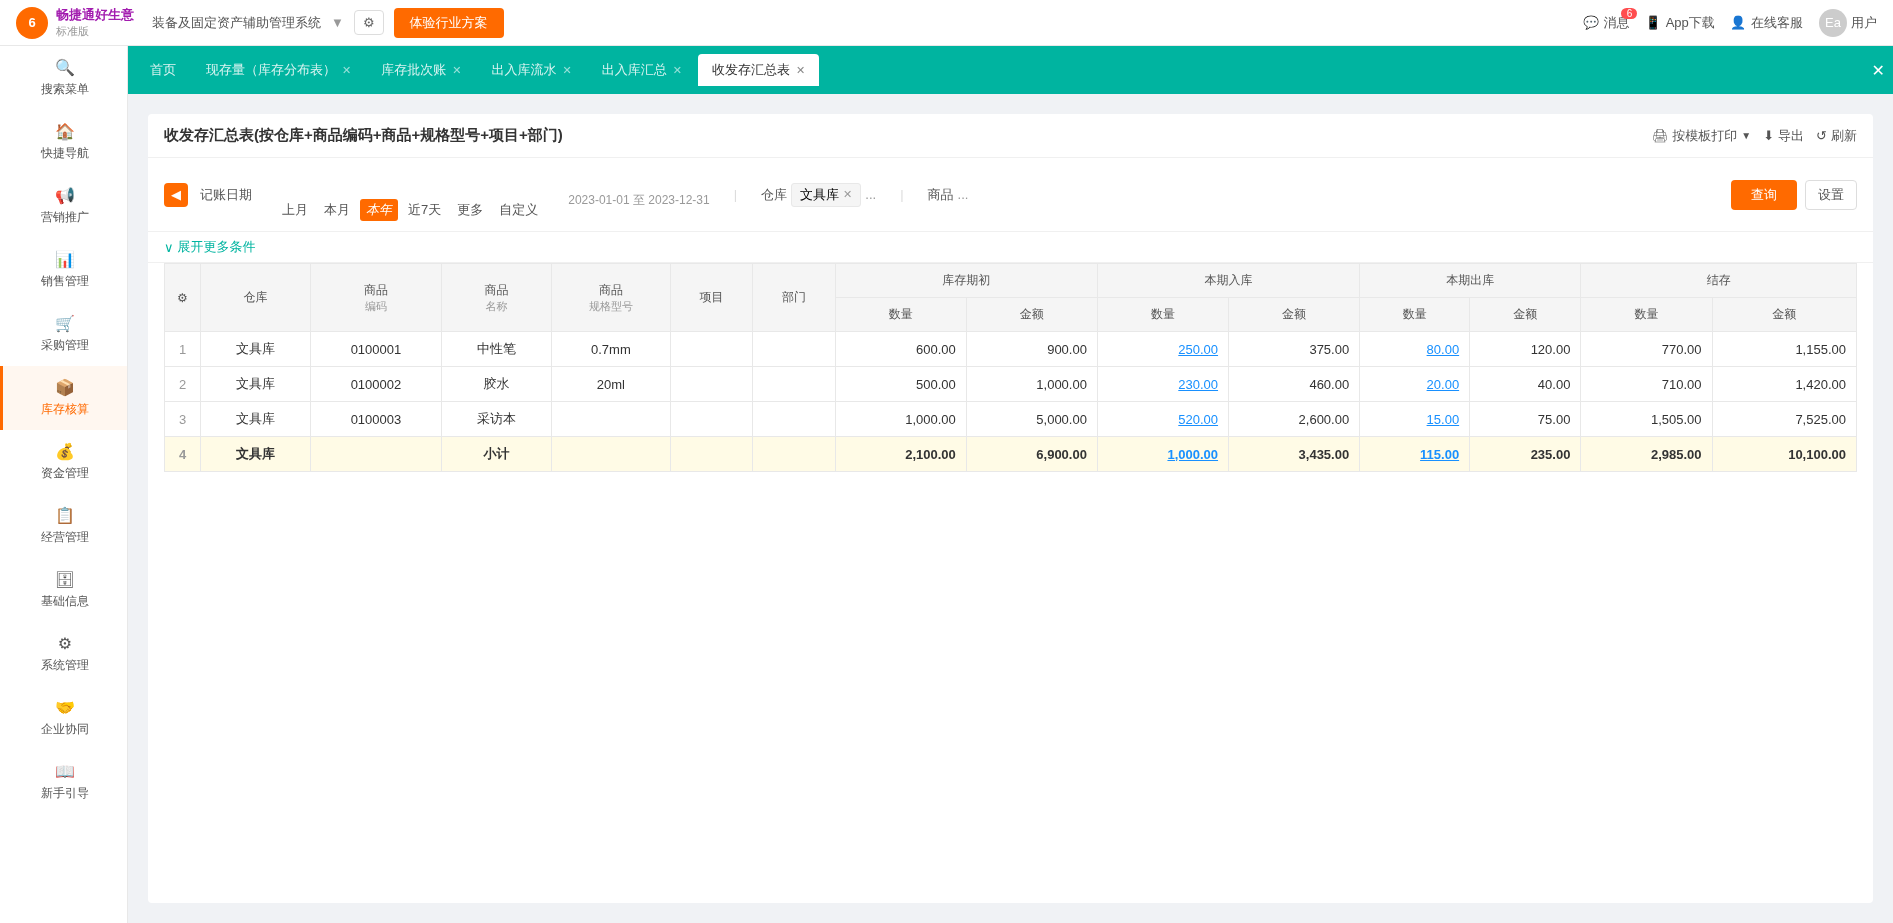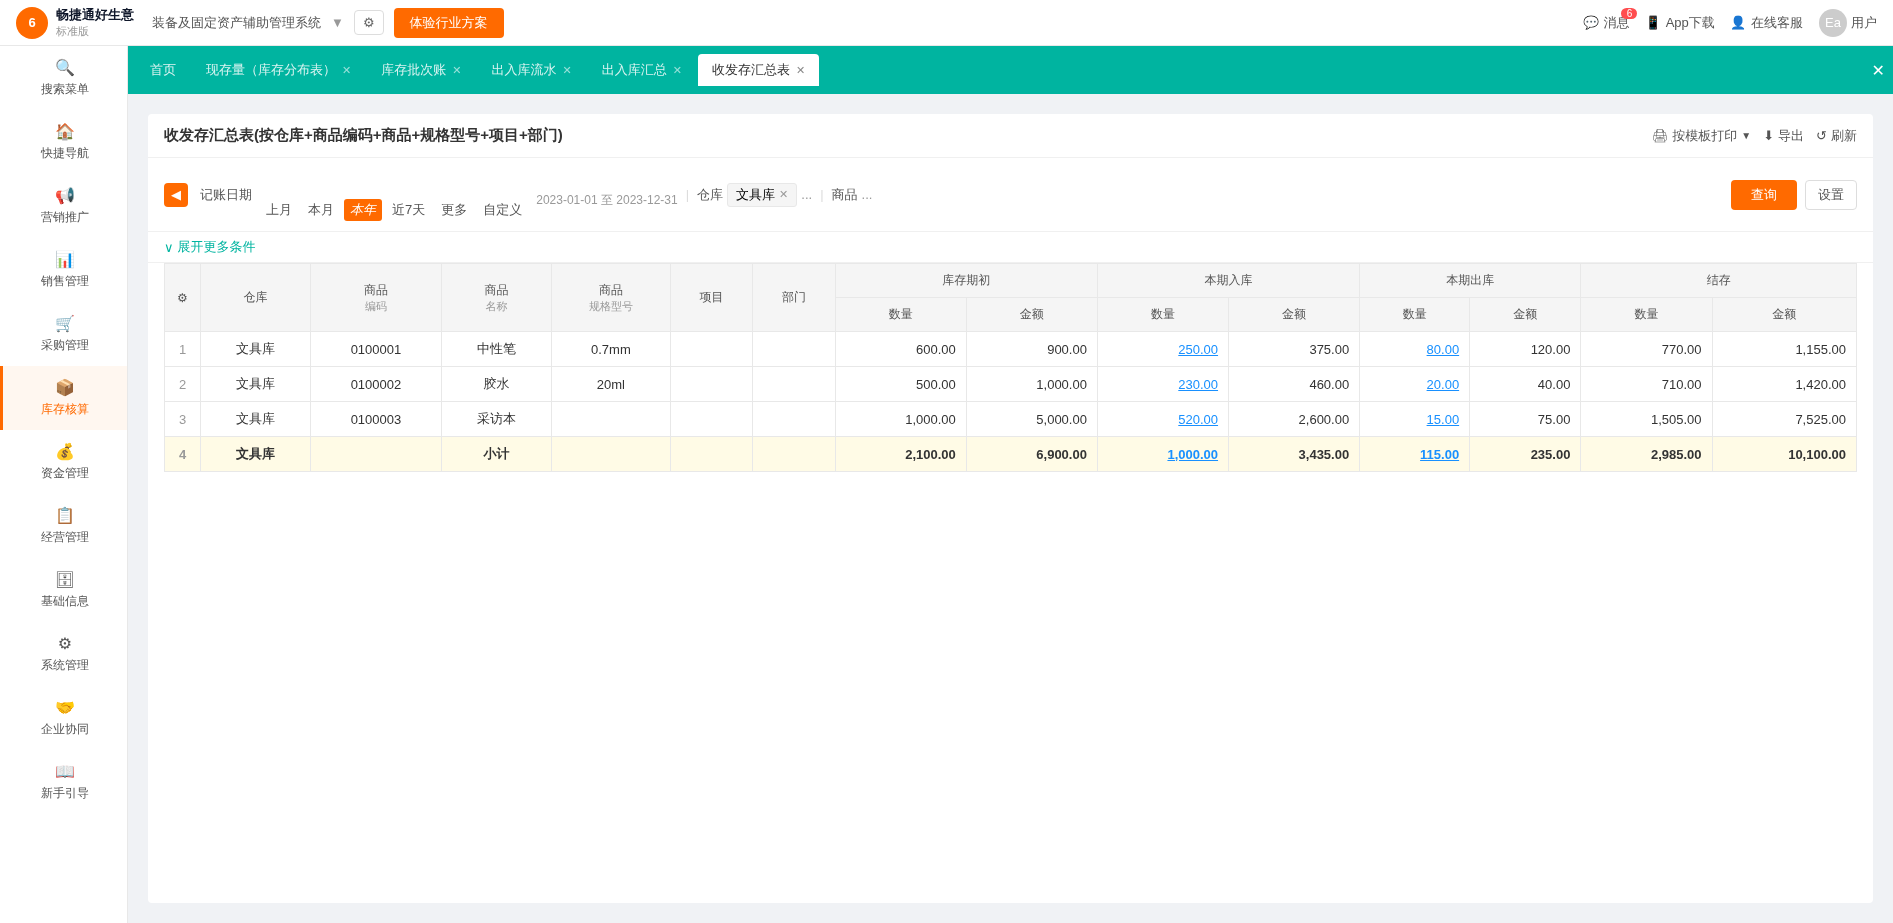--- a/index.html
+++ b/index.html
@@ -55,21 +55,21 @@
 
     
     .page-header { padding: 12px 16px; border-bottom: 1px solid #f0f0f0; display: flex; align-items: center; justify-content: space-between; }
     .page-title { font-size: 15px; font-weight: 600; color: #333; }
     .page-actions { display: flex; align-items: center; gap: 12px; }
     .action-btn { display: flex; align-items: center; gap: 4px; color: #555; cursor: pointer; font-size: 13px; border: none; background: none; }
 
     
     .filter-bar { padding: 10px 16px; border-bottom: 1px solid #f0f0f0; display: flex; align-items: center; gap: 12px; flex-wrap: wrap; }
     .filter-toggle-btn { width: 24px; height: 24px; background: #ff6a00; color: #fff; border: none; border-radius: 4px; cursor: pointer; display: flex; align-items: center; justify-content: center; font-size: 12px; flex-shrink: 0; }
-    .filter-row { display: flex; align-items: center; gap: 8px; flex-wrap: wrap; flex: 1; }
+    .filter-row { display: flex; align-items: center; gap: 24px; flex-wrap: wrap; flex: 1; }
     .filter-label { color: #555; white-space: nowrap; }
     .date-btns { display: flex; gap: 4px; align-items: center; }
     .date-btn { background: none; border: none; color: #555; cursor: pointer; padding: 2px 6px; border-radius: 3px; font-size: 13px; margin-top: 31px; }
     .date-btn.active { background: #ff6a00; color: #fff; border-radius: 3px; font-style: italic; }
     .date-range { color: #999; font-size: 12px; white-space: nowrap; margin-top: 12px; }
     .filter-divider { color: #ddd; }
     .warehouse-filter { display: flex; align-items: center; gap: 4px; }
     .filter-tag { background: #f5f5f5; border: 1px solid #e8e8e8; border-radius: 3px; padding: 2px 8px; display: flex; align-items: center; gap: 4px; }
     .filter-tag-close { cursor: pointer; color: #999; font-size: 11px; }
     .filter-more { color: #999; cursor: pointer; }
@@ -97,21 +97,21 @@
 </head>
 <body>
 
 <div class="top-header">
   <div class="top-header-left">
     <div class="logo-area">
       <div class="logo-icon">
         <span>6</span>
       </div>
       <div>
-        <div style="font-size:13px;font-weight:600;color:#0f172a;">畅捷通好生意</div>
+        <div style="font-size:13px;font-weight:600;color:#a21caf;">畅捷通好生意</div>
         <div style="font-size:11px;color:#999;">标准版</div>
       </div>
     </div>
     <span style="color:#555;margin-left:8px;">装备及固定资产辅助管理系统</span>
     <span style="color:#999;cursor:pointer;">▼</span>
     <button class="gear-btn">⚙</button>
     <button class="trial-btn">体验行业方案</button>
   </div>
   <div class="top-header-right">
     <div class="header-icon-item">

